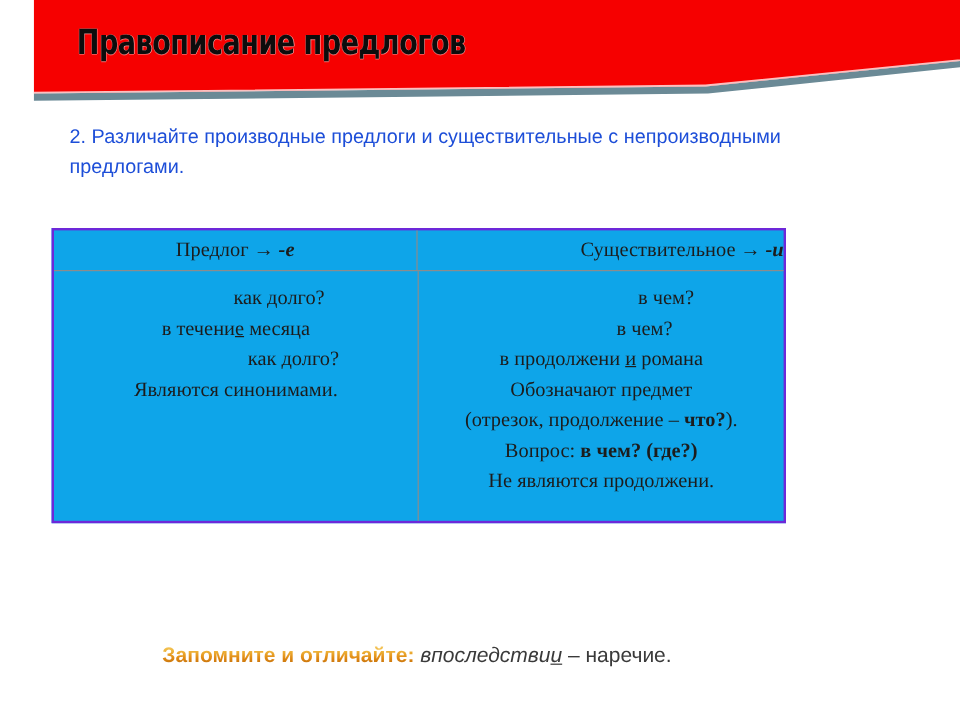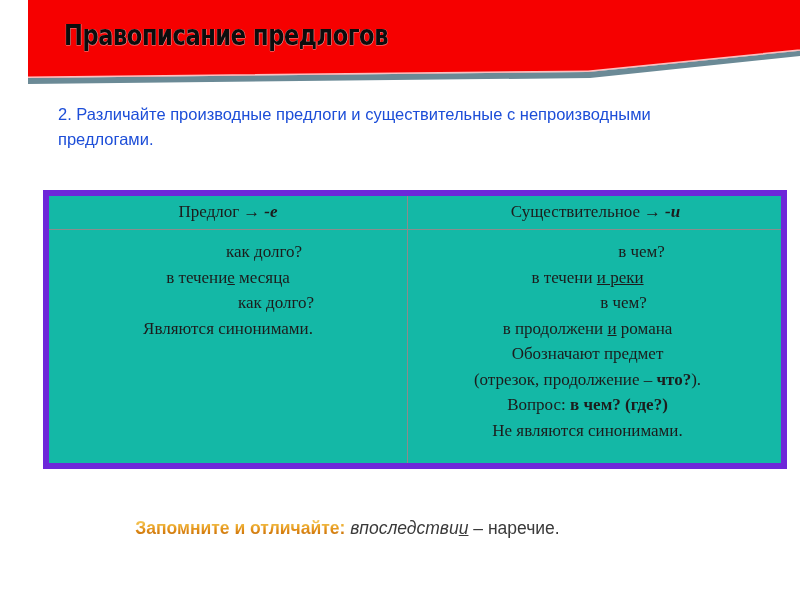--- a/index.html
+++ b/index.html
@@ -60,24 +60,24 @@
     line-height: 25px;
     color: #1d4ed8;
     margin-left: 16px;
   }
 
   
   .table {
     position: absolute;
     left: 43px;
     top: 190px;
-    width: 744px;
-    border: 6px solid #6d28d9;
+    width: 612px;
+    border: 2px solid #6d28d9;
     box-sizing: border-box;
-    background: #14b8a6;
+    background: #0ea5e9;
   }
   .trow {
     display: flex;
   }
   .trow.head {
     border-bottom: 1px solid #8c8c8c;
   }
   .tcell {
     box-sizing: border-box;
     font-family: "Liberation Serif", serif;
@@ -90,21 +90,21 @@
   }
   .tcell.right {
     width: 359px;
   }
   .head .tcell {
     text-align: center;
     padding: 6px 0 7px;
     font-size: 17px;
   }
   .head .tcell.right {
-    text-align: center;
+    text-align: right;
     padding-left: 16px;
   }
   .body .tcell {
     padding: 9px 14px 20px 14px;
     min-height: 186px;
   }
 
   .ln {
     line-height: 25.5px;
     white-space: nowrap;
@@ -117,21 +117,21 @@
   .ital { }
   .bold { font-weight: bold; }
   .bi { font-weight: bold; font-style: italic; }
   .u { text-decoration: underline; }
   .arrow { padding: 0 4px; }
 
   
   .footer {
     position: absolute;
     left: 0;
-    top: 518px;
+    top: 536px;
     width: 695px;
     text-align: center;
     font-family: "Liberation Sans", sans-serif;
     font-size: 17.5px;
     color: #3a3a3a;
     white-space: nowrap;
   }
   .footer-hl {
     font-weight: bold;
     background-image: linear-gradient(180deg,
@@ -172,25 +172,24 @@
 
     <div class="tcell left">
       <div class="ln ind1">как долго?</div>
       <div class="ln ital"><span>в течени</span><span class="u">е</span><span> месяца</span></div>
       <div class="ln ind2">как долго?</div>
       <div class="ln">Являются синонимами.</div>
     </div>
 
     <div class="tcell right">
       <div class="ln ind-r1">в чем?</div>
-      <div class="ln ital"><span>в течени </span><span class="u">и реки</span></div>
       <div class="ln ind-r2">в чем?</div>
       <div class="ln ital"><span>в продолжени </span><span class="u">и</span><span> романа</span></div>
       <div class="ln">Обозначают предмет</div>
       <div class="ln"><span>(отрезок, продолжение – </span><span class="bold">что?</span><span>).</span></div>
       <div class="ln"><span>Вопрос: </span><span class="bold">в чем? (где?)</span></div>
-      <div class="ln">Не являются синонимами.</div>
+      <div class="ln">Не являются продолжени.</div>
     </div>
 
   </div>
 </div>
 
 <div class="footer"><span class="footer-hl">Запомните и отличайте:</span><span class="footer-rest"> впоследстви</span><span class="footer-rest u">и</span><span> – наречие.</span></div>
 
 </body></html>

